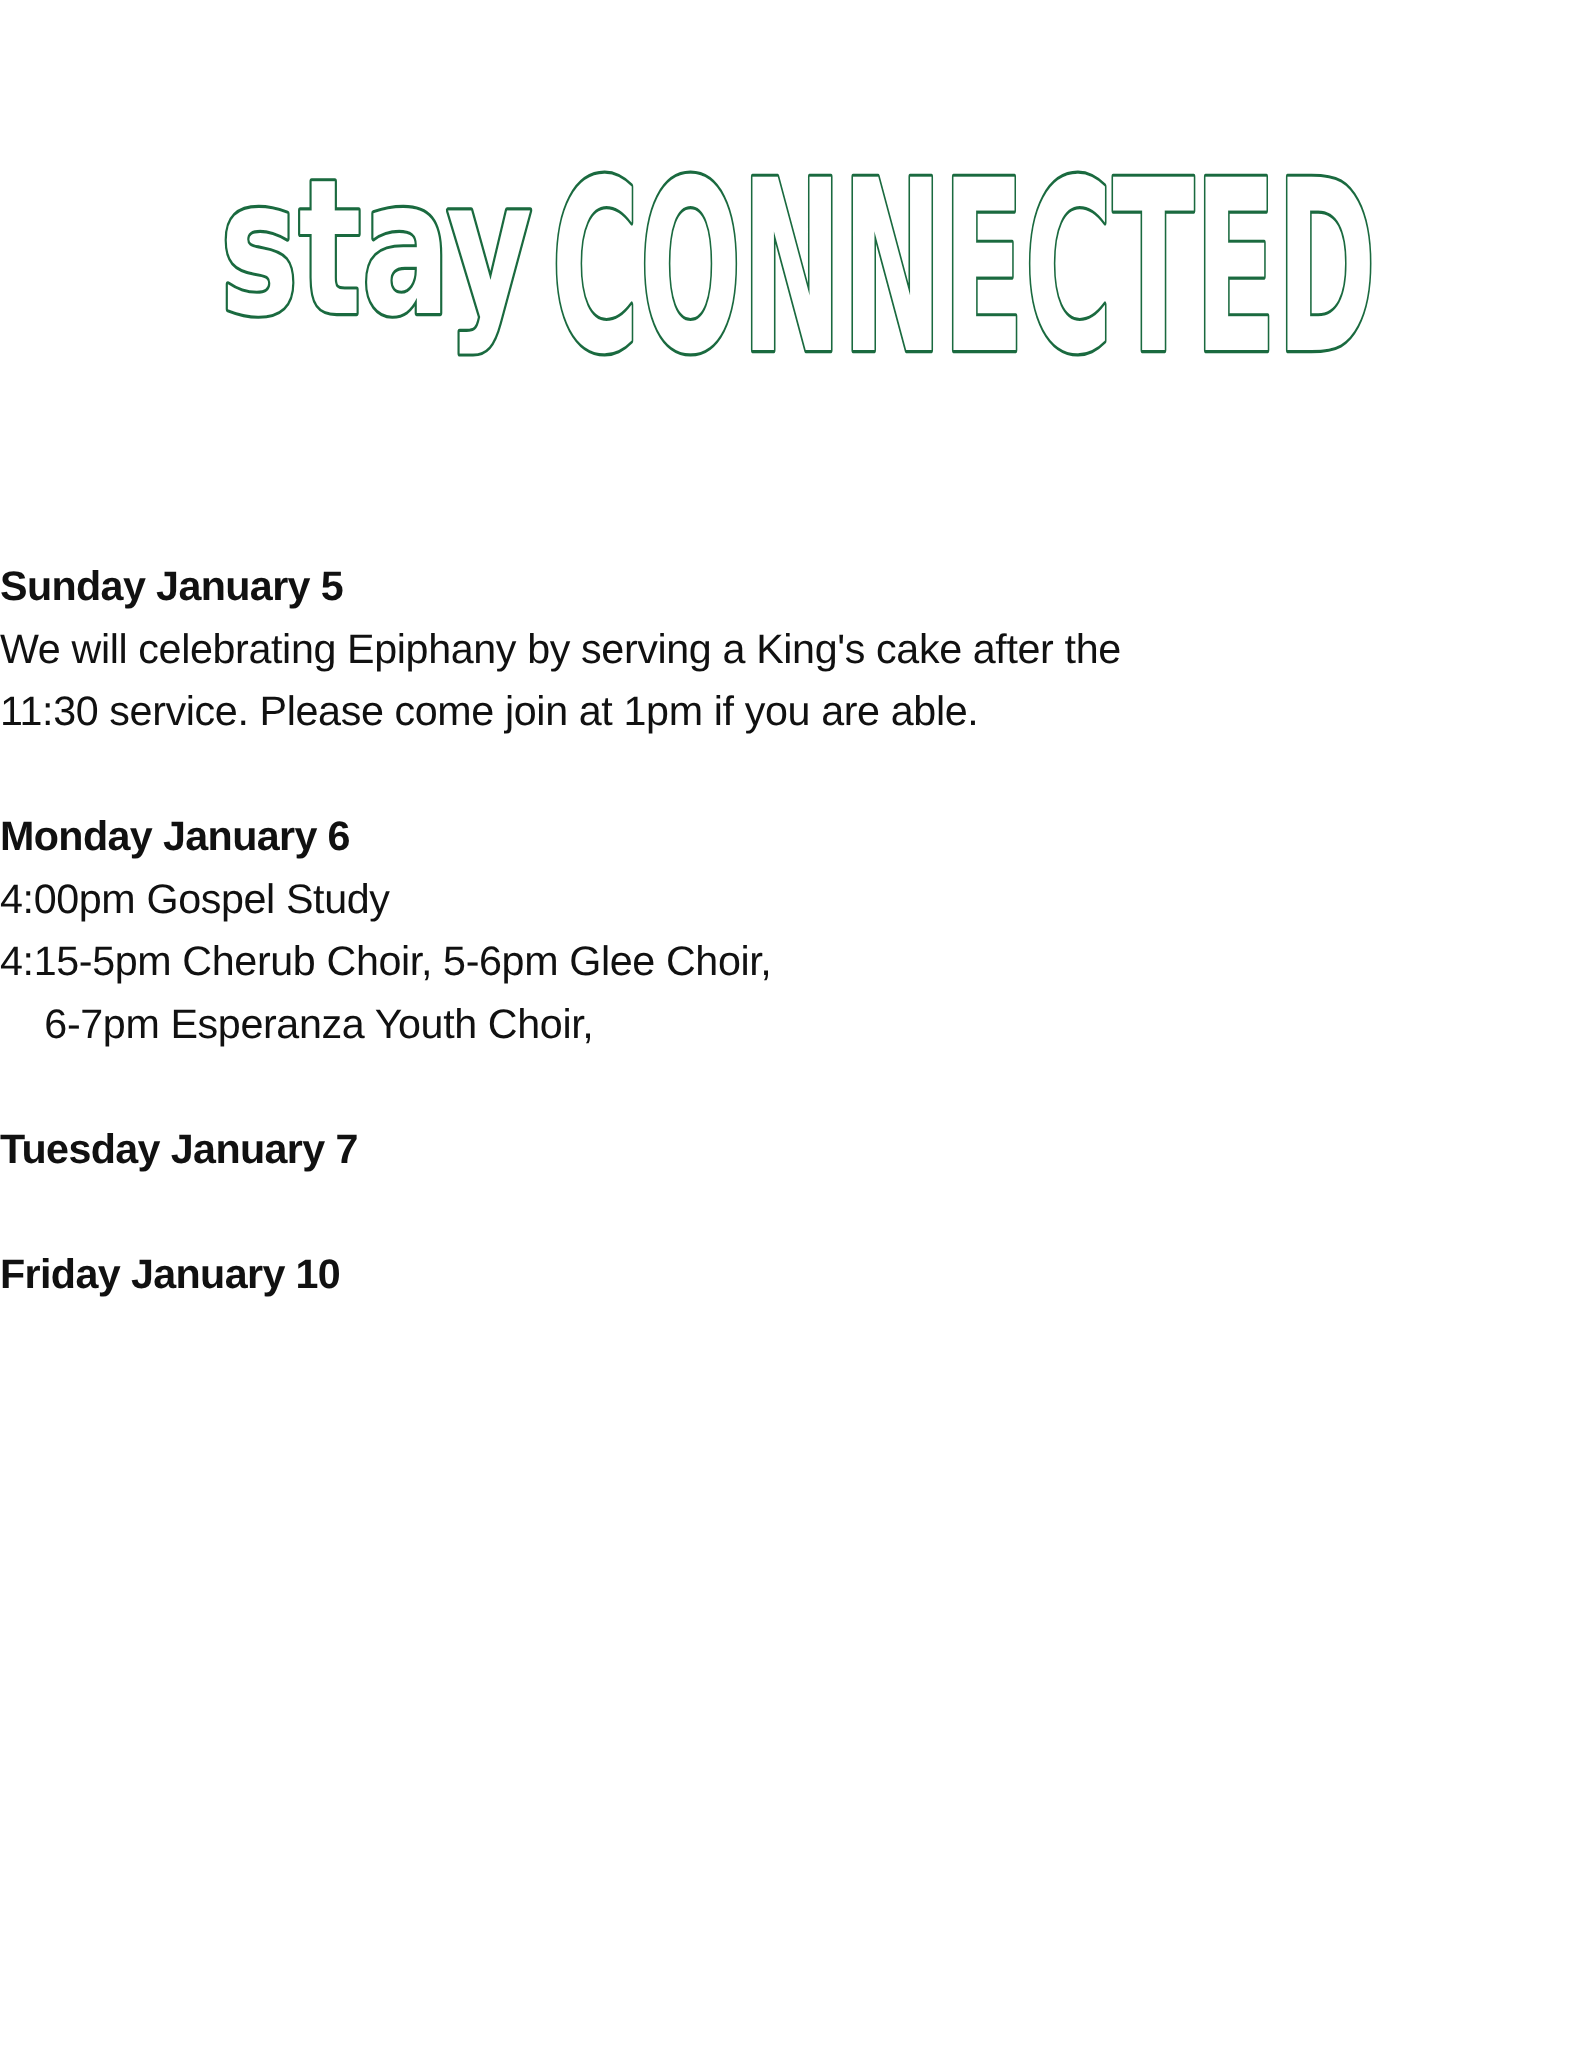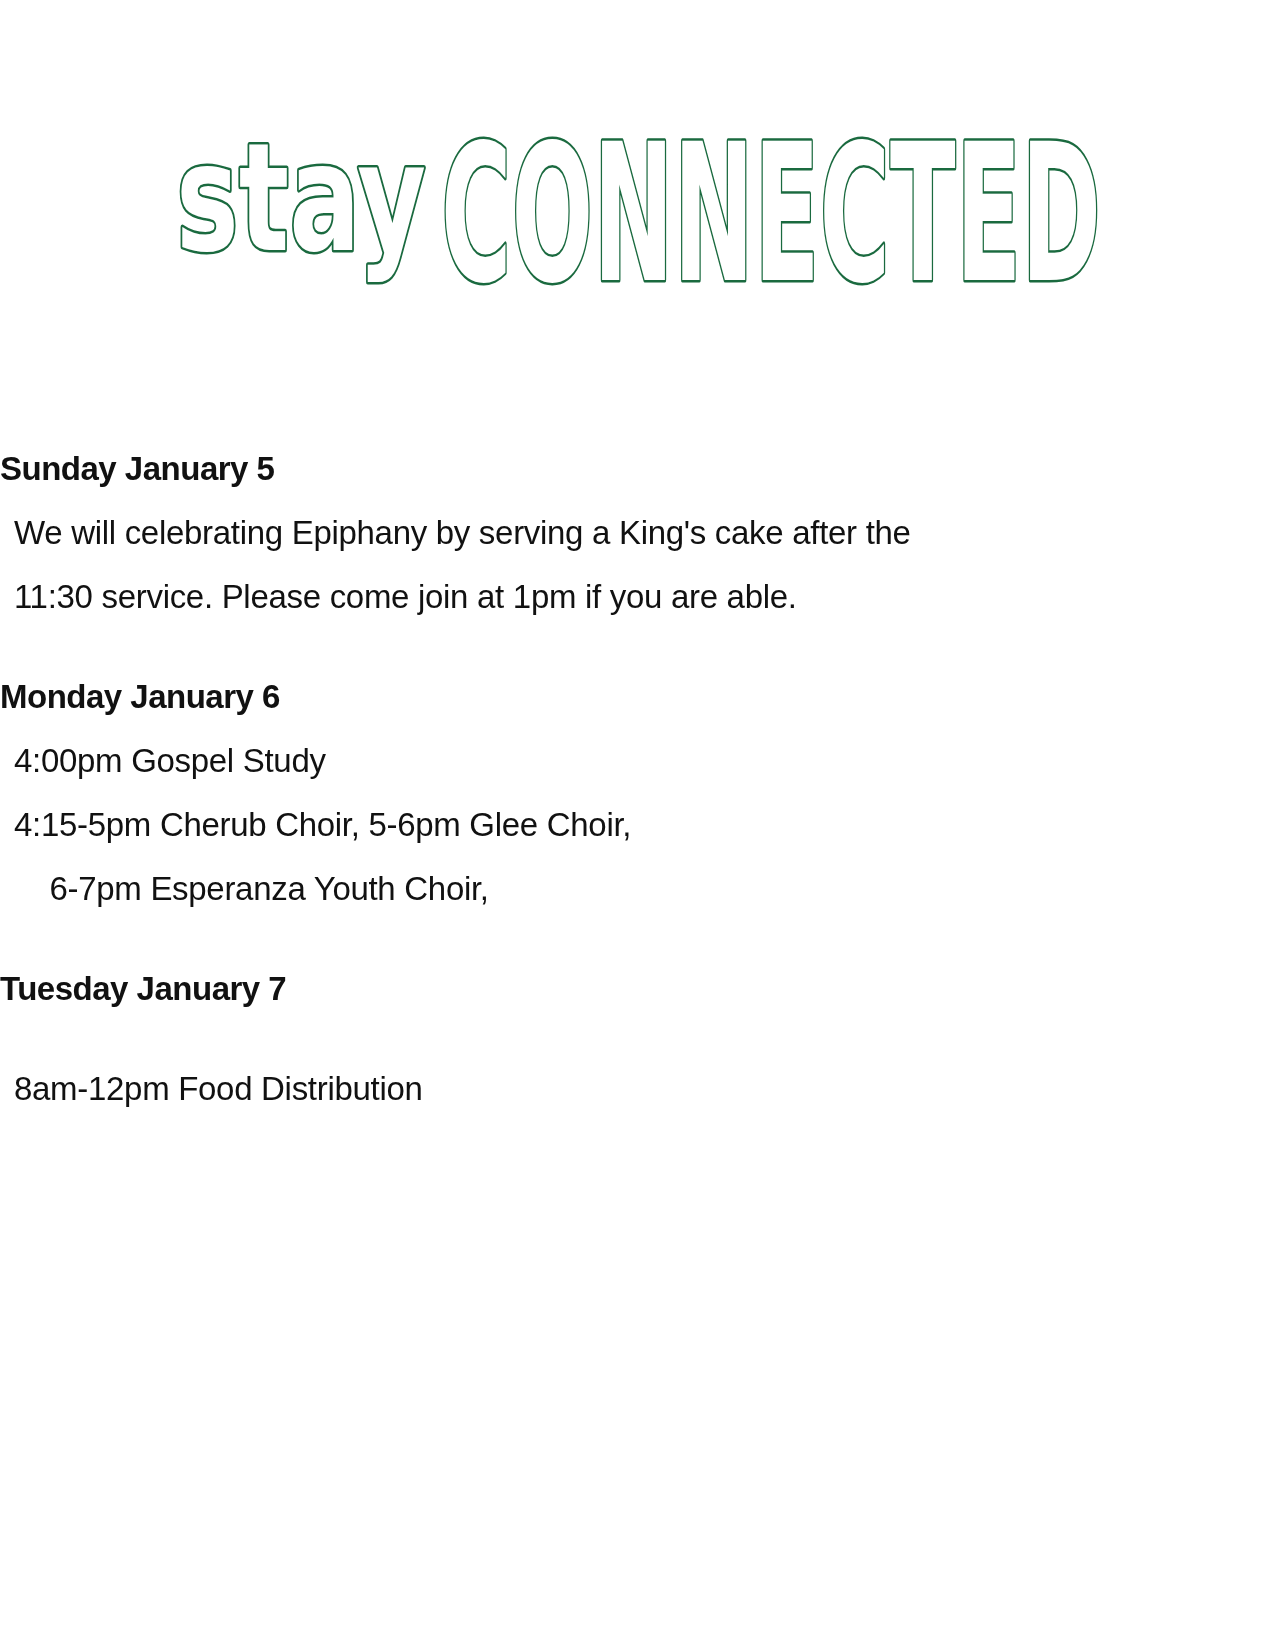--- a/index.html
+++ b/index.html
@@ -50,21 +50,21 @@
       font-weight: bold;
       font-size: 33px;
       line-height: 50px;
       letter-spacing: -0.5px;
       margin: 0;
     }
     .event-line {
       font-size: 33px;
       line-height: 50px;
       letter-spacing: -0.3px;
-      margin: 14px;
+      margin: 0;
       white-space: pre;
     }
   </style>
 </head>
 <body>
 
 <div class="logo">
   <svg viewBox="0 0 980 200" preserveAspectRatio="none">
     <text x="0" y="132" font-size="150" textLength="250" lengthAdjust="spacingAndGlyphs">stay</text>
     <text x="265" y="162" font-size="190" textLength="660" lengthAdjust="spacingAndGlyphs">CONNECTED</text>
@@ -84,15 +84,15 @@
     <p class="event-line">4:15-5pm Cherub Choir, 5-6pm Glee Choir,</p>
     <p class="event-line">    6-7pm Esperanza Youth Choir,</p>
   </div>
 
   <div class="event">
     <p class="day-heading">Tuesday January 7</p>
   </div>
 
 
   <div class="event">
-    <p class="event-line">8am-12pm Food Distribution</p>
+    <p class="day-heading">Friday January 10</p>
   </div>
 </div>
 
 </body></html>

